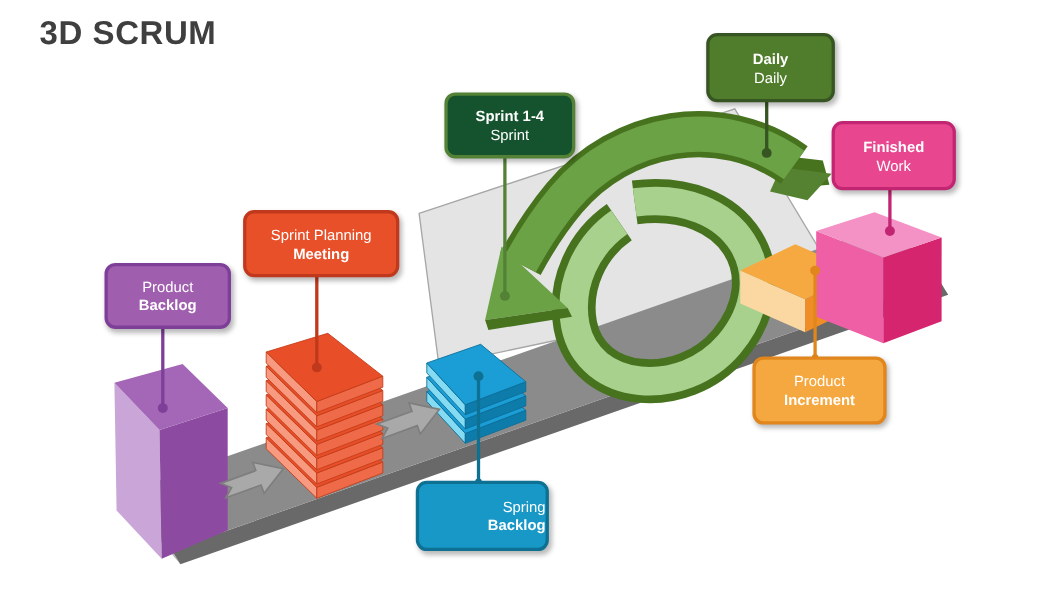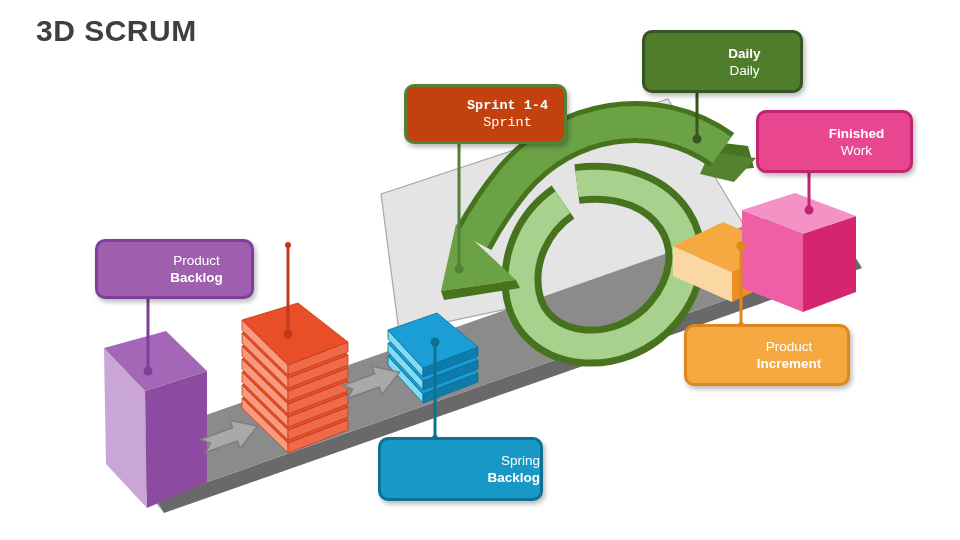--- a/index.html
+++ b/index.html
@@ -2,21 +2,21 @@
 <html><head>
 <meta charset="utf-8">
 <style>
   html,body{margin:0;padding:0;background:#ffffff;}
   #stage{position:relative;width:960px;height:521px;overflow:hidden;background:#ffffff;
          font-family:"Liberation Sans", sans-serif;}
   #scene{position:absolute;left:0;top:0;width:960px;height:540px;}
   .title{position:absolute;left:36px;top:14px;font-size:30px;font-weight:bold;letter-spacing:.5px;}
   .callout{position:absolute;border:3px solid;border-radius:10px;box-shadow:2px 3px 5px rgba(0,0,0,.28);
            display:flex;flex-direction:column;align-items:center;justify-content:center;
-           color:#ffffff;font-size:13.5px;line-height:17px;text-align:center;padding-left:44px;}
+           color:#ffffff;font-size:13.5px;line-height:17px;text-align:center;}
   .callout .bold{font-weight:bold;}
   .c-pb{left:95px;top:239px;width:109px;height:54px;}
   .c-sp{left:221px;top:191px;width:136px;height:55px;}
   .c-sw{left:404px;top:84px;width:113px;height:54px;}
   .c-ds{left:642px;top:30px;width:111px;height:57px;}
   .c-fw{left:756px;top:110px;width:107px;height:57px;}
   .c-pi{left:684px;top:324px;width:116px;height:56px;}
   .c-sb{left:378px;top:437px;width:115px;height:58px;align-items:flex-end;}
 </style>
 </head>
@@ -131,22 +131,26 @@
     </g>
   </svg>
 
   <div class="title" style="color: rgb(63, 63, 63);">3D SCRUM</div>
 
   <div class="callout c-pb" style="background-color: rgb(160, 95, 174); border-color: rgb(125, 63, 152);">
     <span>Product</span>
     <span class="bold">Backlog</span>
   </div>
 
+  <div class="callout c-sp" style="background-color: rgb(232, 80, 42); border-color: rgb(192, 57, 28);">
+    <span>Sprint Planning</span>
+    <span class="bold">Meeting</span>
+  </div>
 
-  <div class="callout c-sw" style="background-color: #c2410c; border-color: rgb(83, 129, 53); font-family: Liberation Mono, monospace;">
+  <div class="callout c-sw" style="background-color: #14532d; border-color: rgb(83, 129, 53);">
     <span class="bold">Sprint 1-4</span>
     <span>Sprint</span>
   </div>
 
   <div class="callout c-ds" style="background-color: rgb(80, 125, 43); border-color: rgb(55, 84, 35);">
     <span class="bold">Daily</span>
     <span>Daily</span>
   </div>
 
   <div class="callout c-fw" style="background-color: rgb(232, 71, 143); border-color: rgb(194, 37, 114);">

